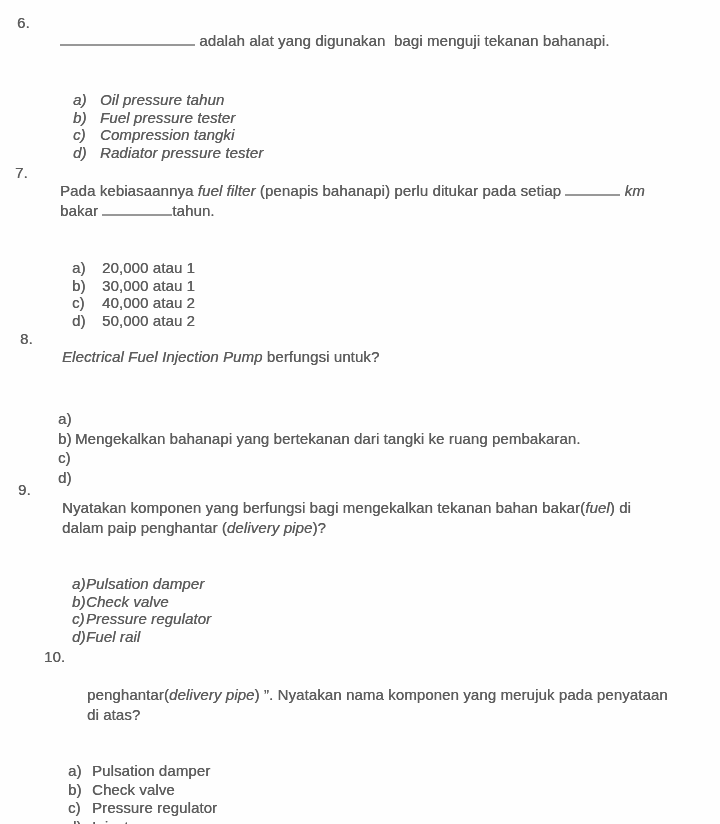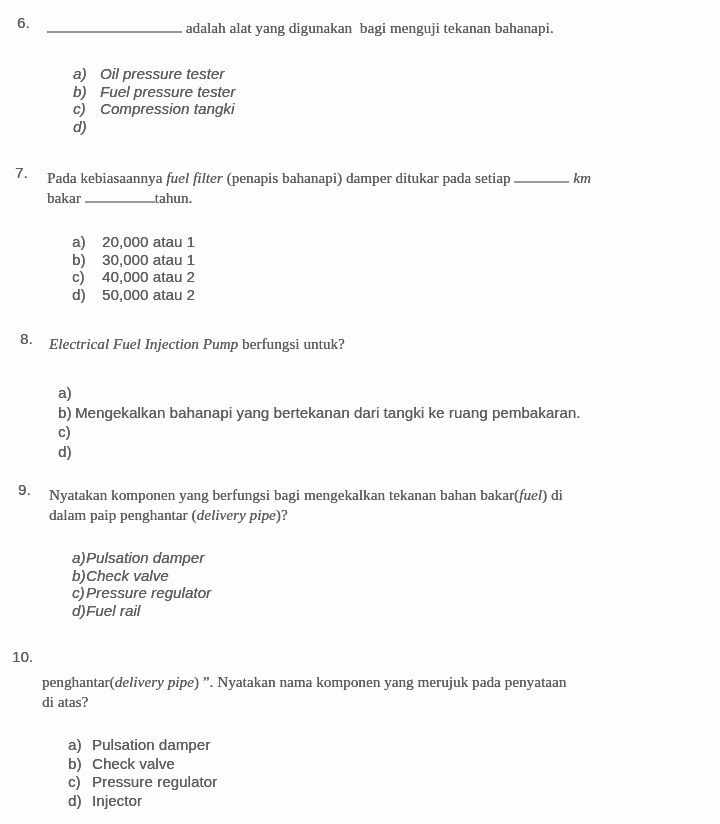--- a/index.html
+++ b/index.html
@@ -26,25 +26,24 @@
   }
   .qrow {
     display: flex;
     align-items: flex-start;
   }
   .qnum {
     flex: none;
     display: inline-block;
   }
   .qstem {
-    margin: 4px;
+    margin: 17px;
     flex: 1;
     line-height: 20px;
     white-space: pre-wrap;
-    font-family: Liberation Serif, serif;
   }
   .it { font-style: italic; }
   .blank {
     display: inline-block;
     height: 13px;
     border-bottom: 2px solid #989898;
     vertical-align: baseline;
   }
   .opts { }
   .opt {
@@ -76,57 +75,58 @@
   .q8 .olet { min-width: 17px; }
 
   
   .q9  { top: 481px; padding-left: 18px; }
   .q9 .qnum { width: 27px; }
   .q9 .opts { margin-left: 54px; margin-top: 20px; line-height: 17.5px; font-style: italic; }
   .q9 .olet { min-width: 14px; }
 
   
   .q10 { top: 648px; padding-left: 12px; }
-  .q10 .qnum { width: 26px; }
+  .q10 .qnum { width: 26px; margin-left: 32px; }
   .q10 .opts { margin-left: 56px; margin-top: 20px; line-height: 18.5px; }
   .q10 .olet { min-width: 24px; }
 </style>
 </head>
 <body>
 
 <div id="doc">
 
   <section class="q q6">
     <div class="qrow">
       <span class="qnum">6.</span>
       <p class="qstem"><span class="blank" style="width: 135px;"></span><span> adalah alat yang digunakan  bagi menguji tekanan bahanapi.</span></p>
     </div>
     <div class="opts">
       <div class="opt">
         <span class="olet">a)</span>
-        <span class="otxt">Oil pressure tester</span>
+        <span class="otxt">Oil pressure tahun</span>
       </div>
       <div class="opt">
         <span class="olet">b)</span>
         <span class="otxt">Fuel pressure tester</span>
       </div>
       <div class="opt">
         <span class="olet">c)</span>
         <span class="otxt">Compression tangki</span>
       </div>
       <div class="opt">
         <span class="olet">d)</span>
+        <span class="otxt">Radiator pressure tester</span>
       </div>
     </div>
   </section>
 
   <section class="q q7">
     <div class="qrow">
       <span class="qnum">7.</span>
-      <p class="qstem"><span>Pada kebiasaannya </span><span class="it">fuel filter</span><span> (penapis bahanapi) damper ditukar pada setiap </span><span class="blank" style="width: 55px;"></span><span class="it"> km</span><br><span>bakar </span><span class="blank" style="width: 70px;"></span><span>tahun.</span></p>
+      <p class="qstem"><span>Pada kebiasaannya </span><span class="it">fuel filter</span><span> (penapis bahanapi) perlu ditukar pada setiap </span><span class="blank" style="width: 55px;"></span><span class="it"> km</span><br><span>bakar </span><span class="blank" style="width: 70px;"></span><span>tahun.</span></p>
     </div>
     <div class="opts">
       <div class="opt">
         <span class="olet">a)</span>
         <span class="otxt">20,000 atau 1</span>
       </div>
       <div class="opt">
         <span class="olet">b)</span>
         <span class="otxt">30,000 atau 1</span>
       </div>

